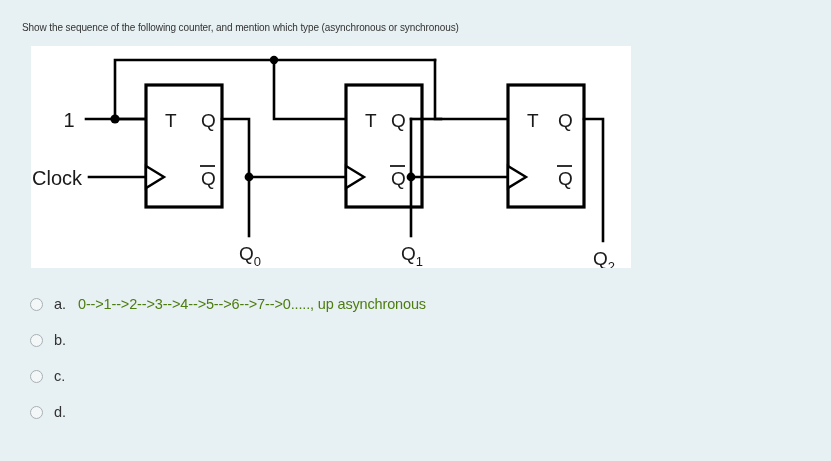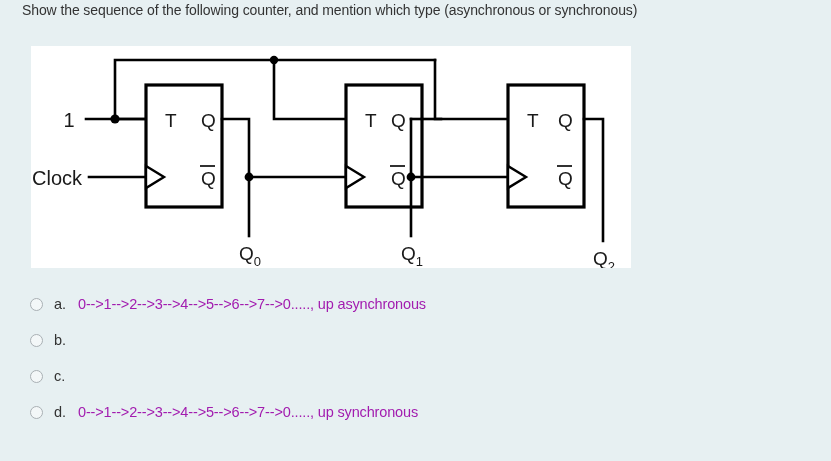--- a/index.html
+++ b/index.html
@@ -14,22 +14,22 @@
     font-family: "Liberation Sans", sans-serif;
     color: #2b2b2b;
     overflow: hidden;
     position: relative;
   }
 
   
   .question-text {
     position: absolute;
     left: 22px;
-    top: 1px;
-    font-size: 14px;
+    top: 19px;
+    font-size: 10px;
     line-height: 18px;
     color: #333333;
     white-space: nowrap;
     letter-spacing: -0.1px;
   }
 
   
   .diagram-panel {
     position: absolute;
     left: 31px;
@@ -67,21 +67,21 @@
   }
   .option-letter {
     width: 24px;
     margin-left: 11px;
     font-size: 14.5px;
     color: #333333;
     flex: 0 0 auto;
   }
   .option-text {
     font-size: 14.5px;
-    color: #a21caf;
+    color: #4d7c0f;
     white-space: nowrap;
     letter-spacing: -0.15px;
   }
 </style>
 </head>
 <body>
 
 <div class="question-text">Show the sequence of the following counter, and mention which type (asynchronous or synchronous)</div>
 
 <div class="diagram-panel">
@@ -172,16 +172,15 @@
   </div>
 
   <div class="option-row">
     <span class="radio"></span>
     <span class="option-letter">c.</span>
   </div>
 
   <div class="option-row">
     <span class="radio"></span>
     <span class="option-letter">d.</span>
-    <span class="option-text">0--&gt;1--&gt;2--&gt;3--&gt;4--&gt;5--&gt;6--&gt;7--&gt;0....., up synchronous</span>
   </div>
 
 </div>
 
 </body></html>

